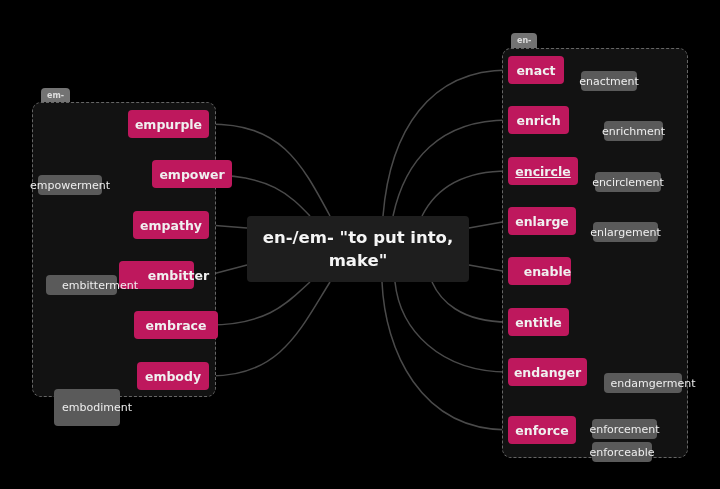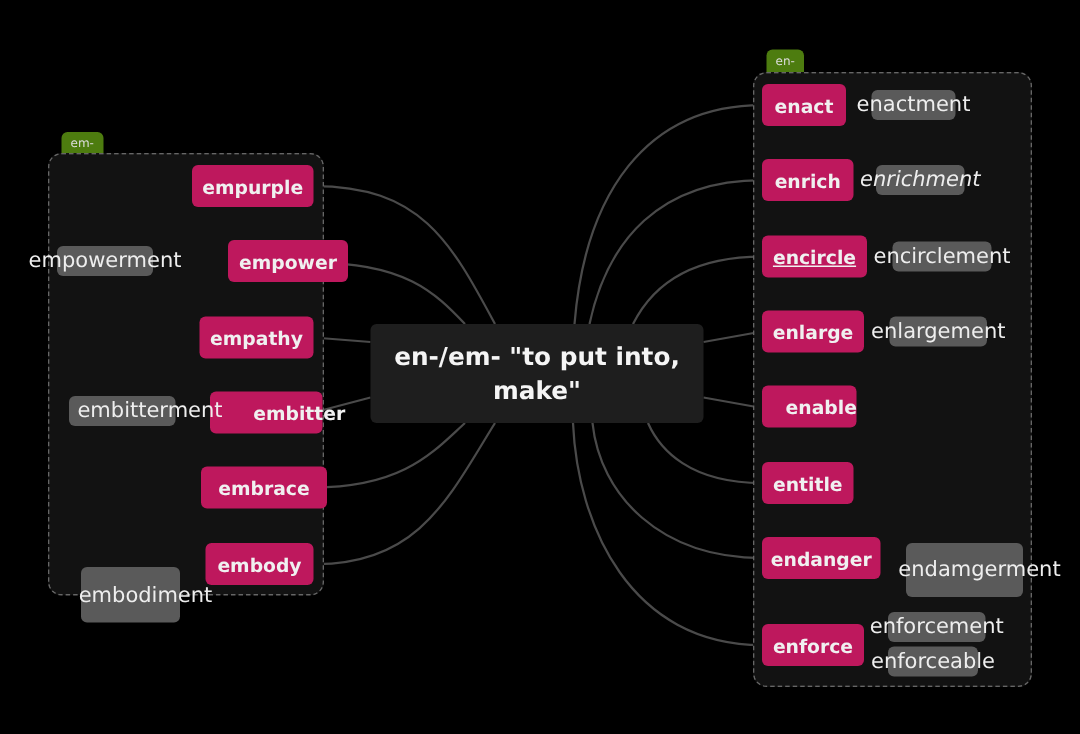--- a/index.html
+++ b/index.html
@@ -1,21 +1,21 @@
 <!DOCTYPE html>
 <html><head>
   <meta charset="utf-8">
   <style>
     html, body { margin:0; padding:0; background:#000; }
     body { width:720px; height:489px; position:relative; overflow:hidden; font-family:"DejaVu Sans", sans-serif; }
     svg.lines { position:absolute; left:0; top:0; width:720px; height:489px; }
     .group { position:absolute; border:1.5px dashed #666; border-radius:9px; background:#121212; box-sizing:border-box; }
-    .group-tab { position:absolute; background:#4d7c0f; color:#ddd; font-size:8px; font-weight:normal; border-radius:4px 4px 0 0; padding:3px 6px 3px 6px; }
+    .group-tab { position:absolute; background:#737373; color:#ddd; font-size:8px; font-weight:bold; border-radius:4px 4px 0 0; padding:3px 6px 3px 6px; }
     .node { position:absolute; background:#be185d; color:#f0f0f0; font-weight:bold; font-size:12.5px; border-radius:4px; display:flex; align-items:center; justify-content:center; box-sizing:border-box; }
-    .sub { position:absolute; background:#5a5a5a; color:#eee; font-size:14px; border-radius:4px; display:flex; align-items:center; justify-content:center; box-sizing:border-box; }
+    .sub { position:absolute; background:#5a5a5a; color:#eee; font-size:11px; border-radius:4px; display:flex; align-items:center; justify-content:center; box-sizing:border-box;margin-top:11px; }
     .center { position:absolute; left:247px; top:216px; width:222px; height:66px; background:#1e1e1e; border-radius:4px; color:#f5f5f5; font-weight:bold; font-size:16.5px; text-align:center; display:flex; align-items:center; justify-content:center; line-height:1.4; padding:0 10px; box-sizing:border-box; }
   </style>
 </head>
 <body>
 
 <svg class="lines" viewBox="0 0 720 489">
   <g fill="none" stroke="#4a4a4a" stroke-width="1.5">
 
     <path d="M209,124 C280,124 300,160 330,216"></path>
     <path d="M209,175 C270,175 290,195 310,216"></path>
@@ -45,38 +45,38 @@
   </g>
 </svg>
 
 <div class="group-tab" style="left:41px;top:88px;">em-</div>
 <div class="group" style="left:32px;top:102px;width:184px;height:295px;"></div>
 
 <div class="node" style="left:128px;top:110px;width:81px;height:28px;">empurple</div>
 <div class="node" style="left:129px;top:160px;width:80px;height:28px;margin-left:23px;">empower</div>
 <div class="sub" style="left:38px;top:164px;width:64px;height:20px;">empowerment</div>
 <div class="node" style="left:133px;top:211px;width:76px;height:28px;">empathy</div>
-<div class="node" style="left:140px;top:261px;width:75px;height:28px;padding-left:44px;">embitter</div>
+<div class="node" style="left:119px;top:261px;width:75px;height:28px;padding-left:44px;">embitter</div>
 <div class="sub" style="left:46px;top:264px;width:71px;height:20px;padding-left:37px;">embitterment</div>
 <div class="node" style="left:134px;top:311px;width:84px;height:28px;">embrace</div>
 <div class="node" style="left:137px;top:362px;width:72px;height:28px;">embody</div>
 <div class="sub" style="left:54px;top:378px;width:66px;height:37px;padding-left:20px;">embodiment</div>
 
 <div class="center">en-/em- "to put into, make"</div>
 
 <div class="group-tab" style="left:511px;top:33px;">en-</div>
 <div class="group" style="left:502px;top:48px;width:186px;height:410px;"></div>
 
 <div class="node" style="left:508px;top:56px;width:56px;height:28px;">enact</div>
 <div class="sub" style="left:581px;top:60px;width:56px;height:20px;">enactment</div>
 <div class="node" style="left:508px;top:106px;width:61px;height:28px;">enrich</div>
-<div class="sub" style="left:584px;top:110px;width:59px;height:20px;font-style:italic;">enrichment</div>
+<div class="sub" style="left:604px;top:110px;width:59px;height:20px;">enrichment</div>
 <div class="node" style="left:508px;top:157px;width:70px;height:28px;text-decoration:underline;">encircle</div>
 <div class="sub" style="left:595px;top:161px;width:66px;height:20px;">encirclement</div>
 <div class="node" style="left:508px;top:207px;width:68px;height:28px;">enlarge</div>
 <div class="sub" style="left:593px;top:211px;width:65px;height:20px;">enlargement</div>
 <div class="node" style="left:508px;top:257px;width:63px;height:28px;padding-left:16px;">enable</div>
 <div class="node" style="left:508px;top:308px;width:61px;height:28px;">entitle</div>
 <div class="node" style="left:508px;top:358px;width:79px;height:28px;">endanger</div>
-<div class="sub" style="left:604px;top:362px;width:78px;height:36px;padding-left:20px;">endamgerment</div>
+<div class="sub" style="left:604px;top:362px;width:78px;height:20px;padding-left:20px;">endamgerment</div>
 <div class="node" style="left:508px;top:416px;width:68px;height:28px;">enforce</div>
 <div class="sub" style="left:592px;top:408px;width:65px;height:20px;">enforcement</div>
 <div class="sub" style="left:592px;top:431px;width:60px;height:20px;">enforceable</div>
 
 </body></html>

